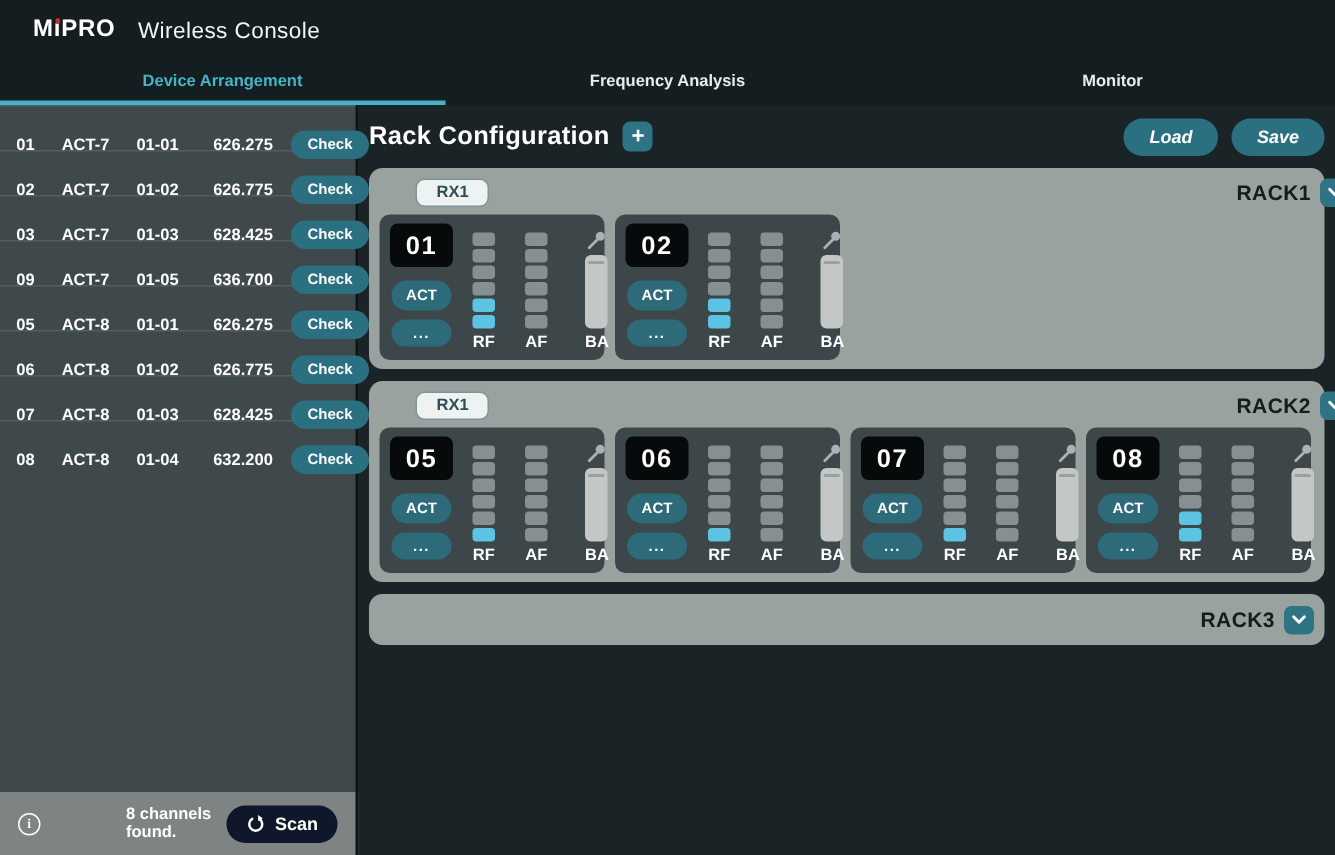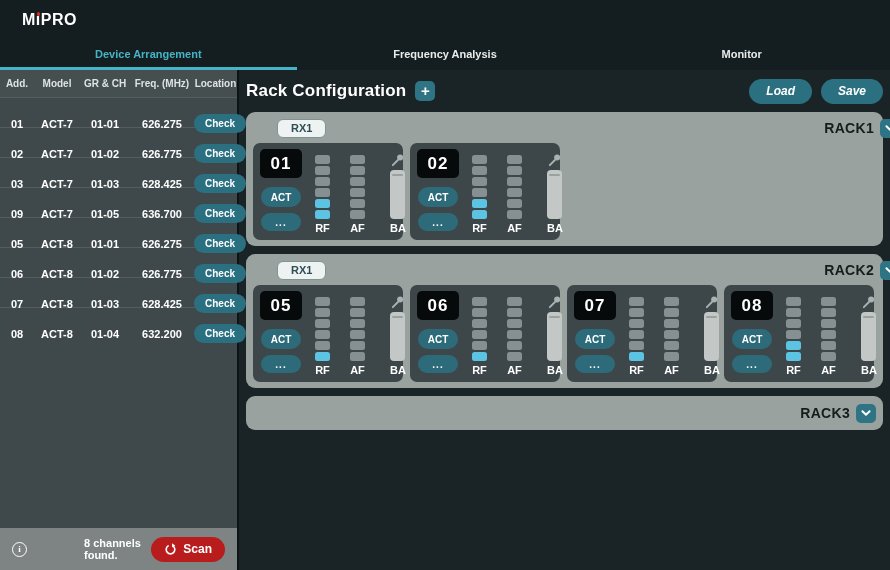--- a/index.html
+++ b/index.html
@@ -33,21 +33,21 @@
     border:none; border-radius:11px; font-size:10px; font-weight:700; font-family:inherit; cursor:pointer;text-align:center; }
 
   .sidebar-bottom { position:absolute; left:0; top:528px; width:239px; height:42px;
     background:#7e8484; border-right:2px solid #0d1416; display:flex; align-items:center;
     padding:0 12px; gap:10px; }
   .info-icon { width:15px; height:15px; border:1.6px solid #fff; border-radius:50%;
     display:flex; align-items:center; justify-content:center; flex:none; }
   .info-icon::after { content:"i"; color:#fff; font-size:9px; font-weight:700;
     font-family:"Liberation Serif", serif; line-height:1; }
   .status-text { color:#fff; font-size:11px; font-weight:600;padding-left:47px; }
-  .scan-btn { margin-left:auto; height:25px; padding:0 13px; background:#b91c1c; border:none;
+  .scan-btn { margin-left:auto; height:25px; padding:0 13px; background:#0f172a; border:none;
     border-radius:13px; display:flex; align-items:center; gap:6px; color:#fff;
     font-size:12px; font-weight:700; font-family:inherit; cursor:pointer; }
 
   
   .main { position:absolute; left:239px; top:70px; width:651px; height:500px; padding:0 7px; }
   .main-header { height:42px; display:flex; align-items:center; }
   .main-title { color:#fff; font-size:17px; font-weight:600; letter-spacing:.2px; }
   .plus-btn { width:20px; height:20px; margin-left:9px; background:#2e7484; border:none;
     border-radius:5px; color:#fff; font-size:15px; font-weight:700; line-height:18px;
     text-align:center; cursor:pointer; font-family:inherit; padding:0; }
@@ -91,36 +91,30 @@
 </style>
 </head>
 <body>
 
 <div class="topbar">
   <div class="logo">
       <span>M</span>
       <span class="brand-i">ı</span>
       <span>PRO</span>
     </div>
+  <div class="app-title">Wireless Console</div>
 </div>
 
 <div class="tabbar">
   <div class="tab active">Device Arrangement</div>
   <div class="tab">Frequency Analysis</div>
   <div class="tab">Monitor</div>
 </div>
 
 <div class="sidebar">
-  <div class="thead">
-    <div>Add.</div>
-    <div>Model</div>
-    <div>GR &amp; CH</div>
-    <div>Freq. (MHz)</div>
-    <div>Location</div>
-  </div>
 
   <div class="trow">
     <div>01</div>
     <div>ACT-7</div>
     <div>01-01</div>
     <div>626.275</div>
     <button class="check-btn">Check</button>
   </div>
   <div class="trow">
     <div>02</div>

